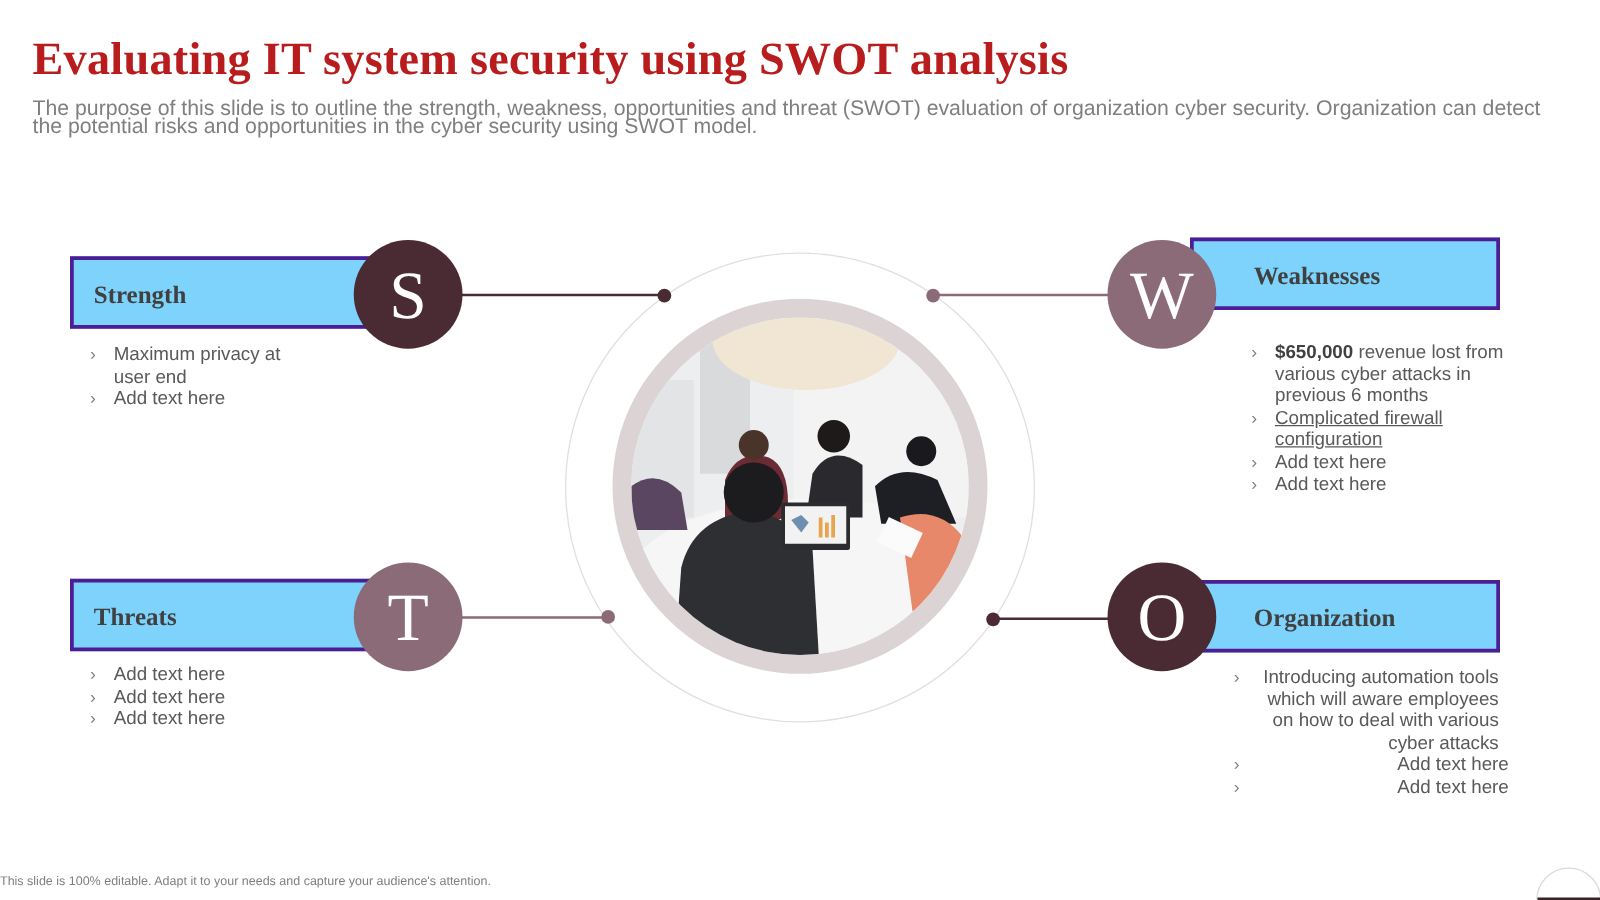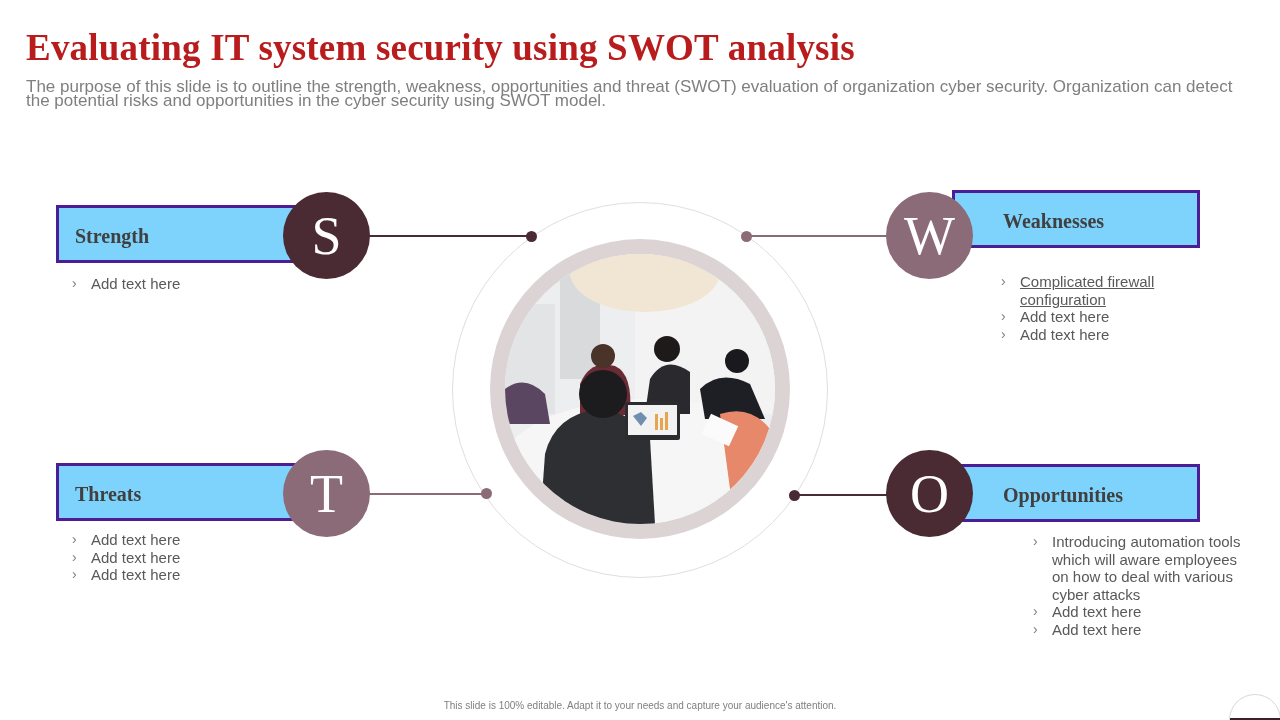--- a/index.html
+++ b/index.html
@@ -29,21 +29,21 @@
   .bullets li::before { content: "\203A"; position: absolute; left: 0; top: 0; color: #7f7f7f; font-size: 14px; }
   .bullets b { color: #404040; }
 
   .outer-ring { position: absolute; left: 452px; top: 202px; width: 376px; height: 376px;
     border-radius: 50%; border: 1px solid #e2dde0; }
   .inner-ring { position: absolute; left: 490px; top: 239px; width: 300px; height: 300px;
     border-radius: 50%; background: #dcd3d5; }
   .photo { position: absolute; left: 505px; top: 254px; width: 270px; height: 270px;
     border-radius: 50%; overflow: hidden; background: #e9e9ea; }
 
-  .footer { position: absolute; left: 0; width: 1280px; top: 700px; text-align: center;
+  .footer { position: absolute; left: 0; width: 1280px; top: 700px; text-align: left;
     font-size: 10px; color: #7f7f7f; }
   .corner-arc { position: absolute; left: 1229px; top: 694px; width: 52px; height: 52px;
     border-radius: 50%; border: 1px solid #d9d9d9; }
   .corner-line { position: absolute; left: 1230px; top: 718px; width: 50px; height: 2px; background: #3b2028; }
 </style>
 </head>
 <body>
 
 <h1 class="title">Evaluating IT system security using SWOT analysis</h1>
 <p class="subtitle">The purpose of this slide is to outline the strength, weakness, opportunities and threat (SWOT) evaluation of organization cyber security. Organization can detect the potential risks and opportunities in the cyber security using SWOT model.</p>
@@ -80,60 +80,62 @@
 
 <div class="box" style="left:56px; top:205px; width:248px;">
   <span class="head" style="left:16px;">Strength</span>
 </div>
 <div class="badge dark" style="left:283px; top:192px;">
   <span>S</span>
 </div>
 <div class="connector" style="left:369px; top:235px; width:160px; background:#4a2a33;"></div>
 <div class="dot" style="left:526px; top:231px; background:#4a2a33;"></div>
 <ul class="bullets" style="left:72px; top:275px; width:220px;">
+  <li style="width:175px;">Maximum privacy at user end</li>
   <li>Add text here</li>
 </ul>
 
 <div class="box" style="left:952px; top:190px; width:248px;">
   <span class="head" style="left:48px;">Weaknesses</span>
 </div>
 <div class="badge mauve" style="left:886px; top:192px;">
   <span>W</span>
 </div>
 <div class="connector" style="left:750px; top:235px; width:140px; background:#8c6b78;"></div>
 <div class="dot" style="left:741px; top:231px; background:#8c6b78;"></div>
 <ul class="bullets" style="left:1001px; top:273px; width:220px;">
+  <li><b>$650,000</b><span> revenue lost from various cyber attacks in previous 6 months</span></li>
   <li style="width:175px;text-decoration:underline;">Complicated firewall configuration</li>
   <li>Add text here</li>
   <li>Add text here</li>
 </ul>
 
 <div class="box" style="left:56px; top:463px; width:248px;">
   <span class="head" style="left:16px;">Threats</span>
 </div>
 <div class="badge mauve" style="left:283px; top:450px;">
   <span>T</span>
 </div>
 <div class="connector" style="left:369px; top:493px; width:118px; background:#8c6b78;"></div>
 <div class="dot" style="left:481px; top:488px; background:#8c6b78;"></div>
 <ul class="bullets" style="left:72px; top:531px; width:210px;">
   <li>Add text here</li>
   <li>Add text here</li>
   <li>Add text here</li>
 </ul>
 
 <div class="box" style="left:952px; top:464px; width:248px;">
-  <span class="head" style="left:48px;">Opportunities</span>
+  <span class="head" style="left:48px;">Organization</span>
 </div>
 <div class="badge dark" style="left:886px; top:450px;">
   <span>O</span>
 </div>
 <div class="connector" style="left:796px; top:494px; width:94px; background:#4a2a33;"></div>
 <div class="dot" style="left:789px; top:490px; background:#4a2a33;"></div>
-<ul class="bullets" style="left:1033px; top:533px; width:220px;">
+<ul class="bullets" style="left:987px; top:533px; width:220px;text-align:right;">
   <li style="width:212px;">Introducing automation tools which will aware employees on how to deal with various cyber attacks</li>
   <li>Add text here</li>
   <li>Add text here</li>
 </ul>
 
 <div class="footer">This slide is 100% editable. Adapt it to your needs and capture your audience's attention.</div>
 <div class="corner-arc"></div>
 <div class="corner-line"></div>
 
 </body></html>

